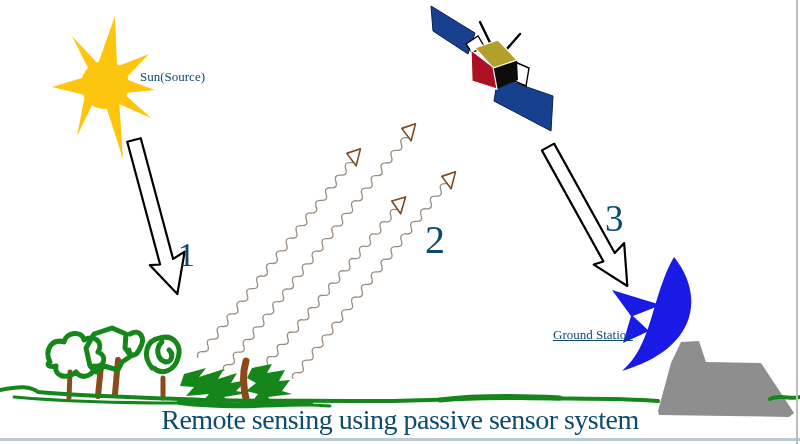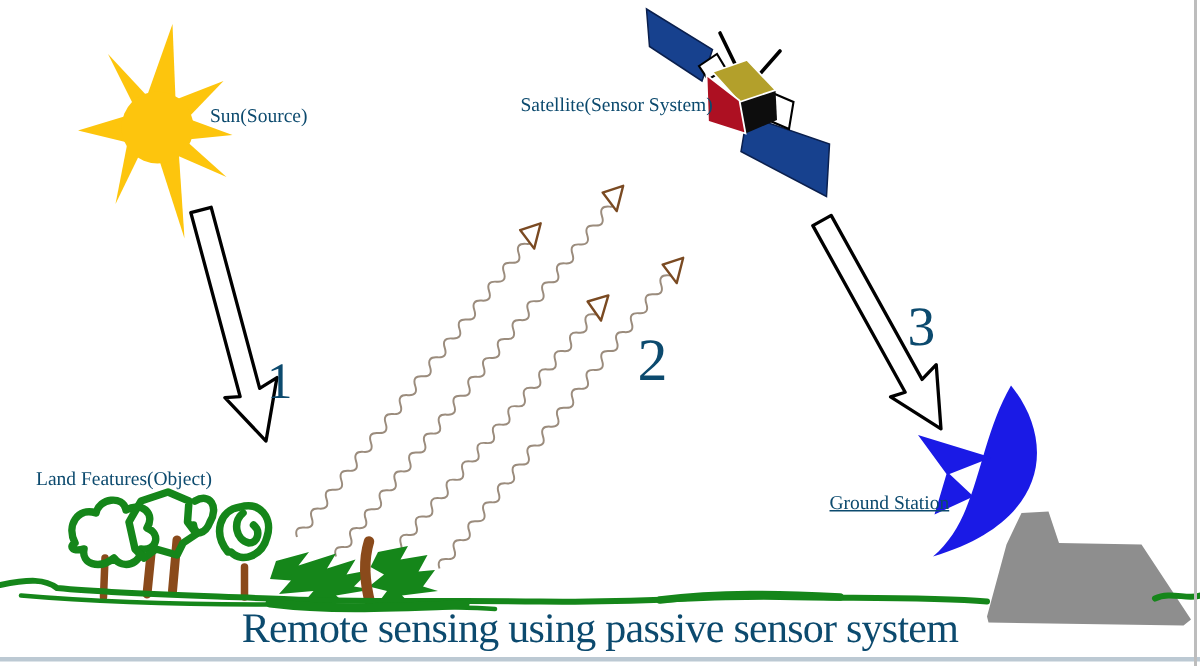--- a/index.html
+++ b/index.html
@@ -113,23 +113,21 @@
       <path class="g-thin" stroke-width="4" d="M0,390 C20,386 30,386 38,392 C80,396 130,397 180,399 C240,402 300,400 360,401 C430,402 470,397 520,398 C570,399 620,398 658,401"></path>
       <path class="g-thin" stroke-width="3" d="M14,397 C60,401 120,403 180,403 C240,406 290,403 330,406"></path>
       <path class="g-thin" stroke-width="6" d="M180,402 C220,407 260,405 310,403"></path>
       <path class="g-thin" stroke-width="5" d="M440,400 C480,395 520,396 560,398"></path>
       <path class="g-thin" stroke-width="4" d="M770,399 C780,394 792,400 800,397"></path>
     </g>
   </svg>
 
   <div class="label" style="left:140px;top:70px;">Sun(Source)</div>
 
-  <div class="label" style="left:347px;top:63px;">Satellite(Sensor System)</div>
 
-  <div class="label" style="left:24px;top:312px;">Land Features(Object)</div>
 
   <div class="label" style="left:553px;top:328px;text-decoration:underline;">Ground Station</div>
 
   <div class="stepnum" style="left:178px;top:238px;font-size:34px;">1</div>
 
   <div class="stepnum" style="left:425px;top:220px;font-size:40px;">2</div>
 
   <div class="stepnum" style="left:605px;top:200px;font-size:37px;">3</div>
 
   <div id="title">Remote sensing using passive sensor system</div>

